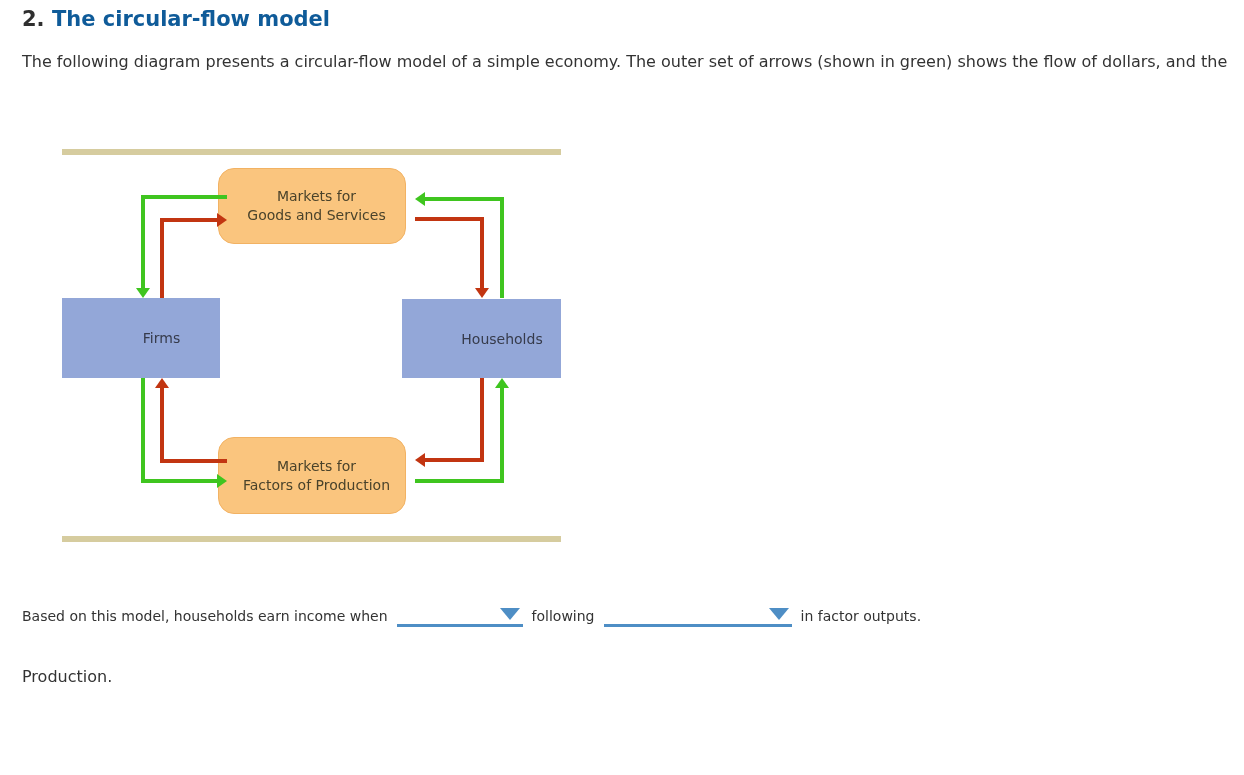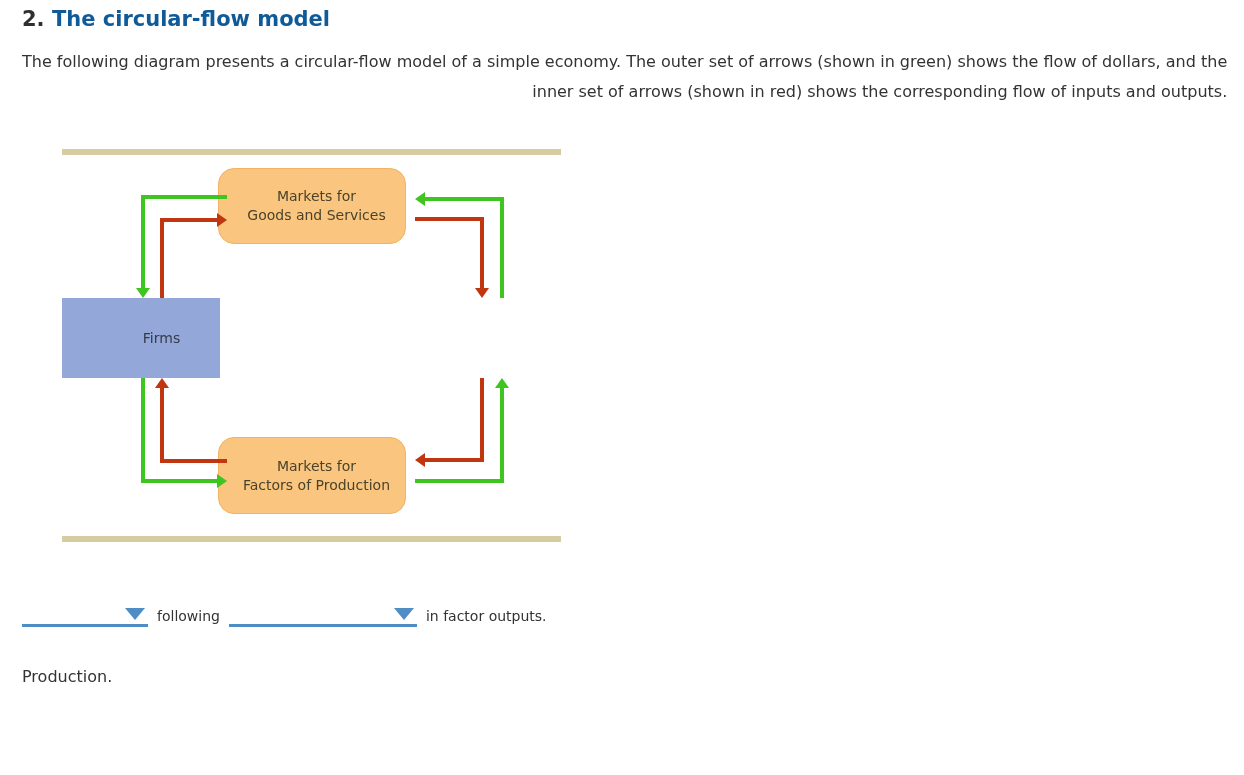--- a/index.html
+++ b/index.html
@@ -75,37 +75,39 @@
 </head>
 <body>
 
 <div class="page-title">
   <span class="num">2.</span>
   <span class="ttl">The circular-flow model</span>
 </div>
 
 <div class="para intro">
   <div class="line">The following diagram presents a circular-flow model of a simple economy. The outer set of arrows (shown in green) shows the flow of dollars, and the</div>
-  <div class="line">inner set of arrows (shown in red) shows the corresponding flow of inputs and outputs.</div>
 </div>
 
 <div class="diagram">
   <div class="bar top"></div>
   <div class="bar bottom"></div>
 
   <div class="mbox goods">
     <span>Markets for</span>
     <span>Goods and Services</span>
   </div>
   <div class="mbox factors">
     <span>Markets for</span>
     <span>Factors of Production</span>
   </div>
   <div class="abox firms">
     <span>Firms</span>
+  </div>
+  <div class="abox households">
+    <span>Households</span>
   </div>
 
   <div>
     <div class="seg g" style="left:70px;top:46px;width:86px;height:4px;"></div>
     <div class="seg g" style="left:70px;top:46px;width:4px;height:93px;"></div>
     <div class="ah down g" style="left:65px;top:139px;"></div>
   </div>
 
   <div>
     <div class="seg r" style="left:89px;top:69px;width:4px;height:80px;"></div>
@@ -144,20 +146,21 @@
   </div>
 
   <div>
     <div class="seg g" style="left:344px;top:330px;width:89px;height:4px;"></div>
     <div class="seg g" style="left:429px;top:239px;width:4px;height:95px;"></div>
     <div class="ah up g" style="left:424px;top:229px;"></div>
   </div>
 </div>
 
 <div class="question">
+  <span class="qtext">Based on this model, households earn income when</span>
   <span class="dd dd1">
     <span class="val"></span>
     <span class="tri"></span>
   </span>
   <span class="qtext">following</span>
   <span class="dd dd2">
     <span class="val"></span>
     <span class="tri"></span>
   </span>
   <span class="qtext">in factor outputs.</span>

